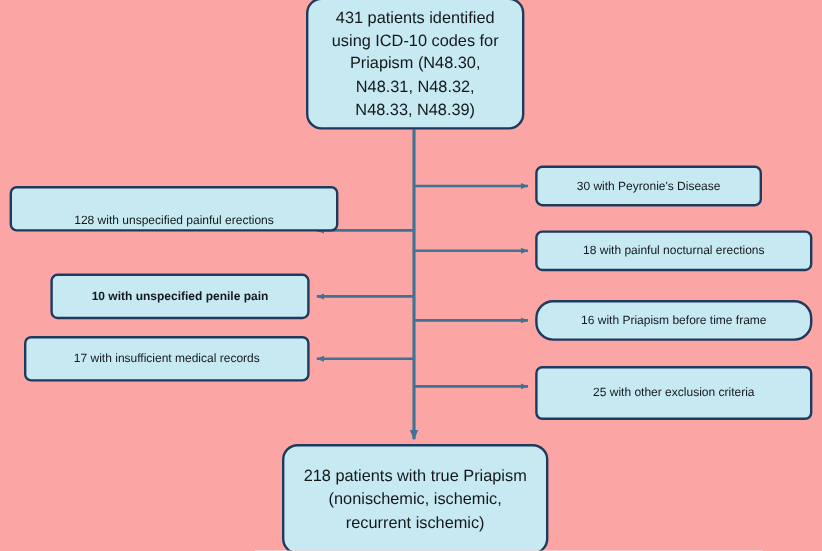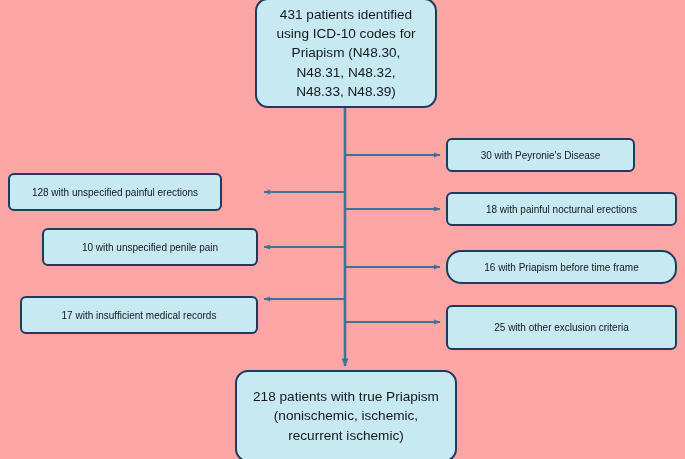--- a/index.html
+++ b/index.html
@@ -88,36 +88,37 @@
     border-radius: 15px;
   }
   #node-right-4 {
     left: 446px;
     top: 305px;
     width: 231px;
     height: 45px;
   }
   #node-left-1 {
     left: 8px;
-    top: 173px;
-    width: 214px;
+    top: 155px;
+    width: 274px;
     height: 38px;
+    align-items: flex-end;
   }
   #node-left-2 {
     left: 42px;
     top: 228px;
     width: 216px;
     height: 38px;
+    font-weight: bold;
   }
   #node-left-3 {
     left: 20px;
     top: 280px;
     width: 238px;
     height: 38px;
-    margin-top: 16px;
   }
 </style>
 </head>
 <body>
 
 <div id="flow-root">
 
   <svg id="svg-connectors" viewBox="0 0 685 459" width="685" height="459" xmlns="http://www.w3.org/2000/svg">
     <defs>
       <marker id="arrow-right" markerWidth="7" markerHeight="7" refX="6.2" refY="3.1" orient="auto" markerUnits="userSpaceOnUse">

